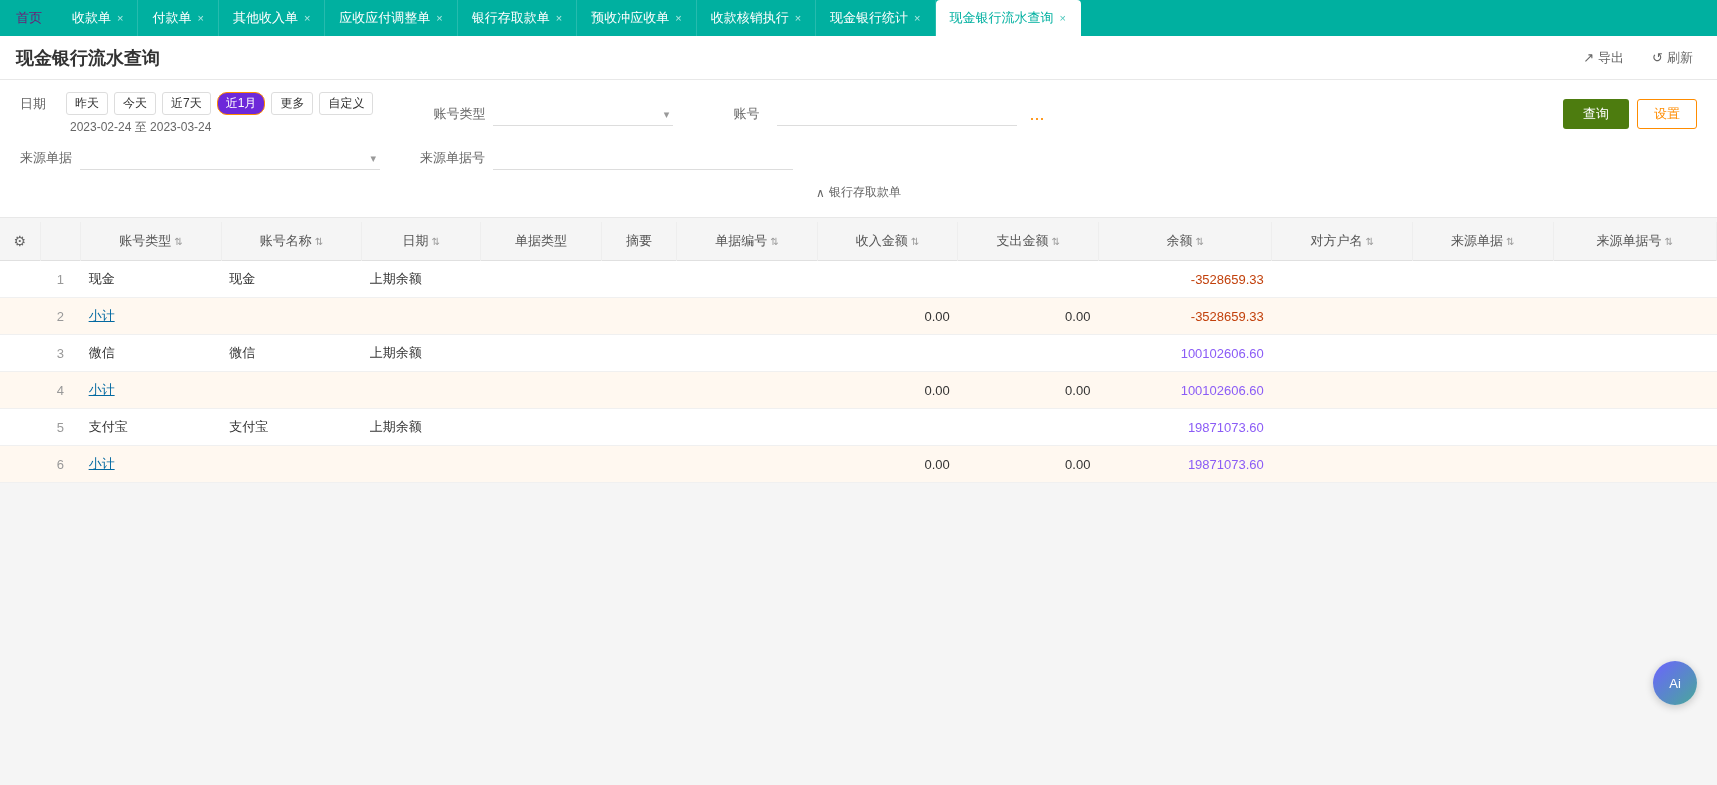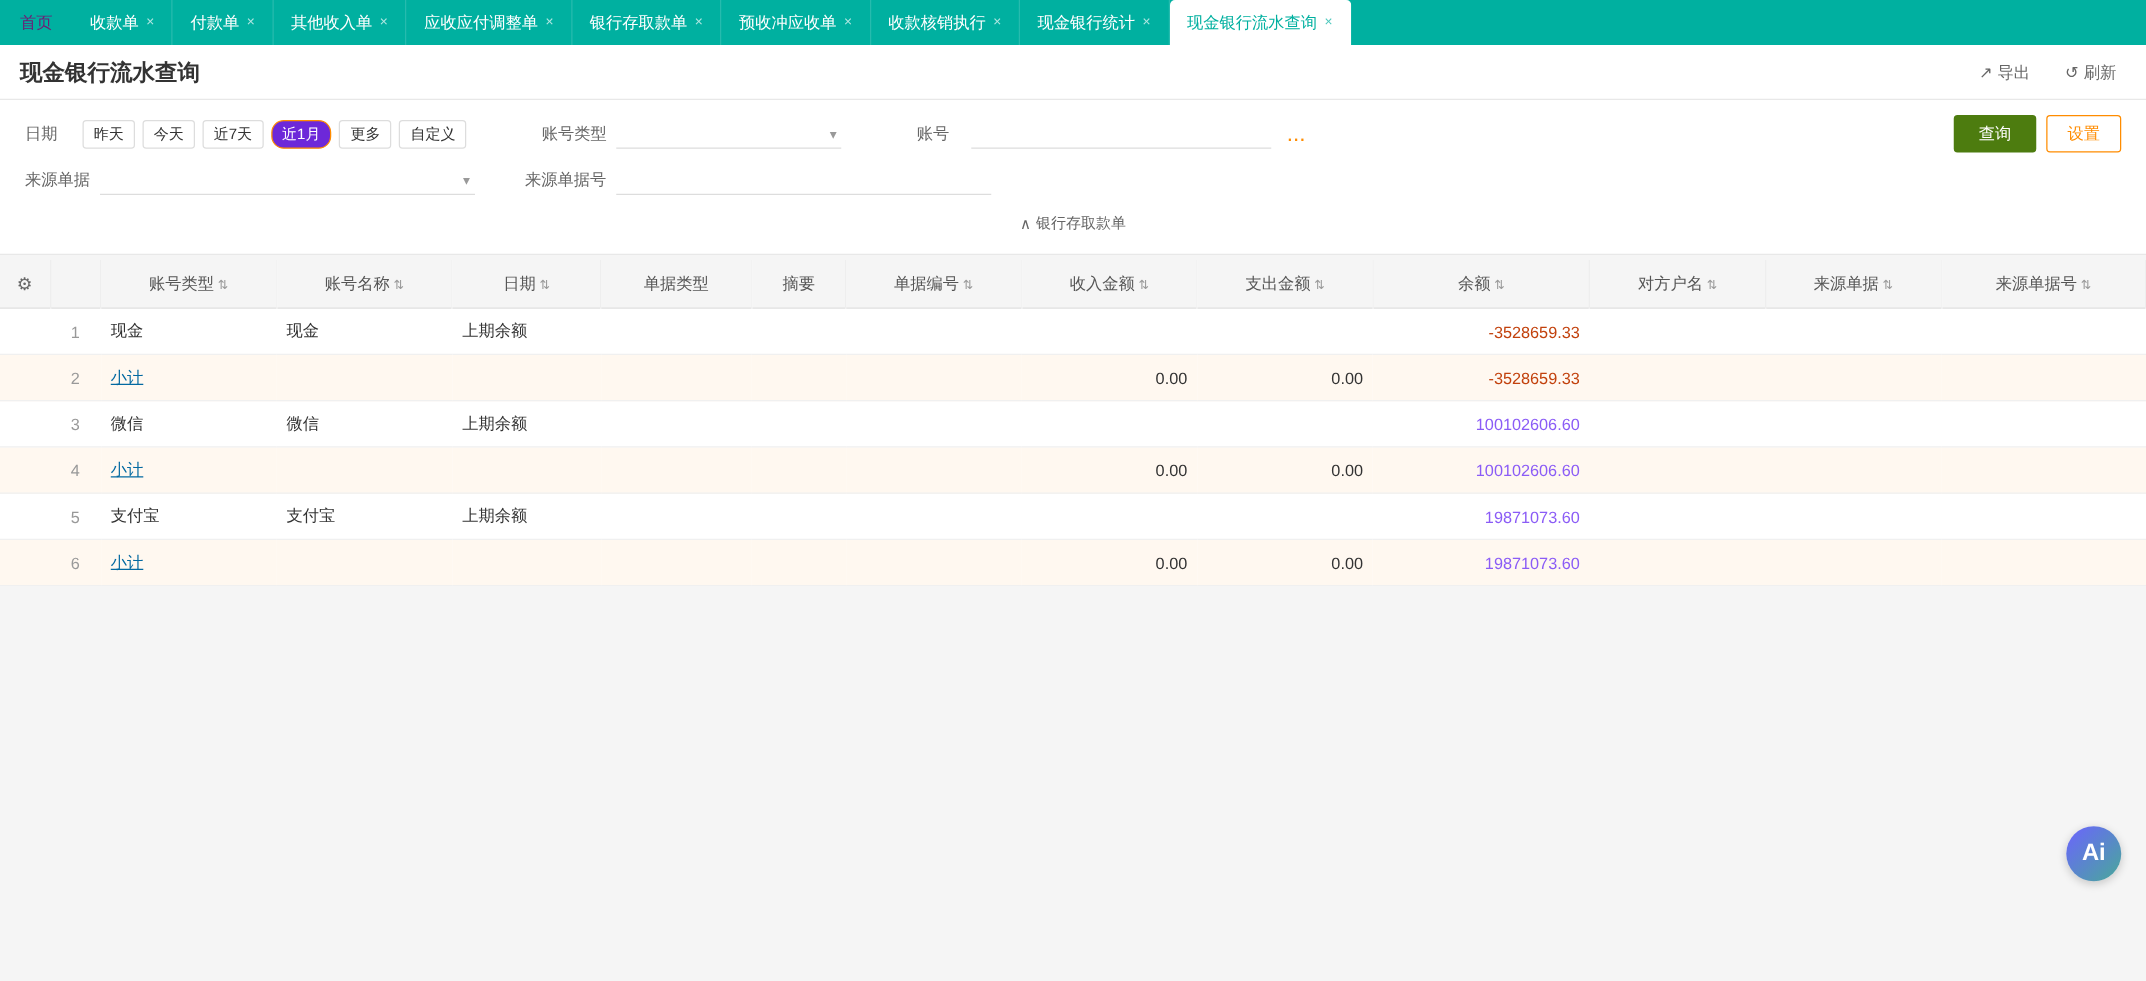--- a/index.html
+++ b/index.html
@@ -250,22 +250,22 @@
       right: 20px;
       bottom: 80px;
       background: linear-gradient(135deg, #6c63ff, #48a999);
       color: #fff;
       border-radius: 50%;
       width: 44px;
       height: 44px;
       display: flex;
       align-items: center;
       justify-content: center;
-      font-size: 19px;
-      font-weight: bold;
+      font-size: 13px;
+      font-weight: normal;
       cursor: pointer;
       box-shadow: 0 2px 8px rgba(0,0,0,0.2);
     }
   </style>
 </head>
 <body>
 
 <div class="top-nav">
   <div class="nav-home">首页</div>
   <div class="nav-item">
@@ -327,20 +327,23 @@
       <div style="display:flex;align-items:center;gap:10px;">
         <span class="filter-label">日期</span>
         <div class="date-buttons">
           <button class="date-btn">昨天</button>
           <button class="date-btn">今天</button>
           <button class="date-btn">近7天</button>
           <button class="date-btn active">近1月</button>
           <button class="date-btn">更多</button>
           <button class="date-btn">自定义</button>
         </div>
+      </div>
+      <div style="padding-left:46px;">
+        <span class="date-range">2023-02-24 至 2023-03-24</span>
       </div>
     </div>
 
     <div style="display:flex;align-items:center;gap:8px;margin-left:40px;">
       <span class="filter-label">账号类型</span>
       <div class="select-wrapper">
         <select class="filter-select">
           <option value=""></option>
           <option value="cash">现金</option>
           <option value="wechat">微信</option>

